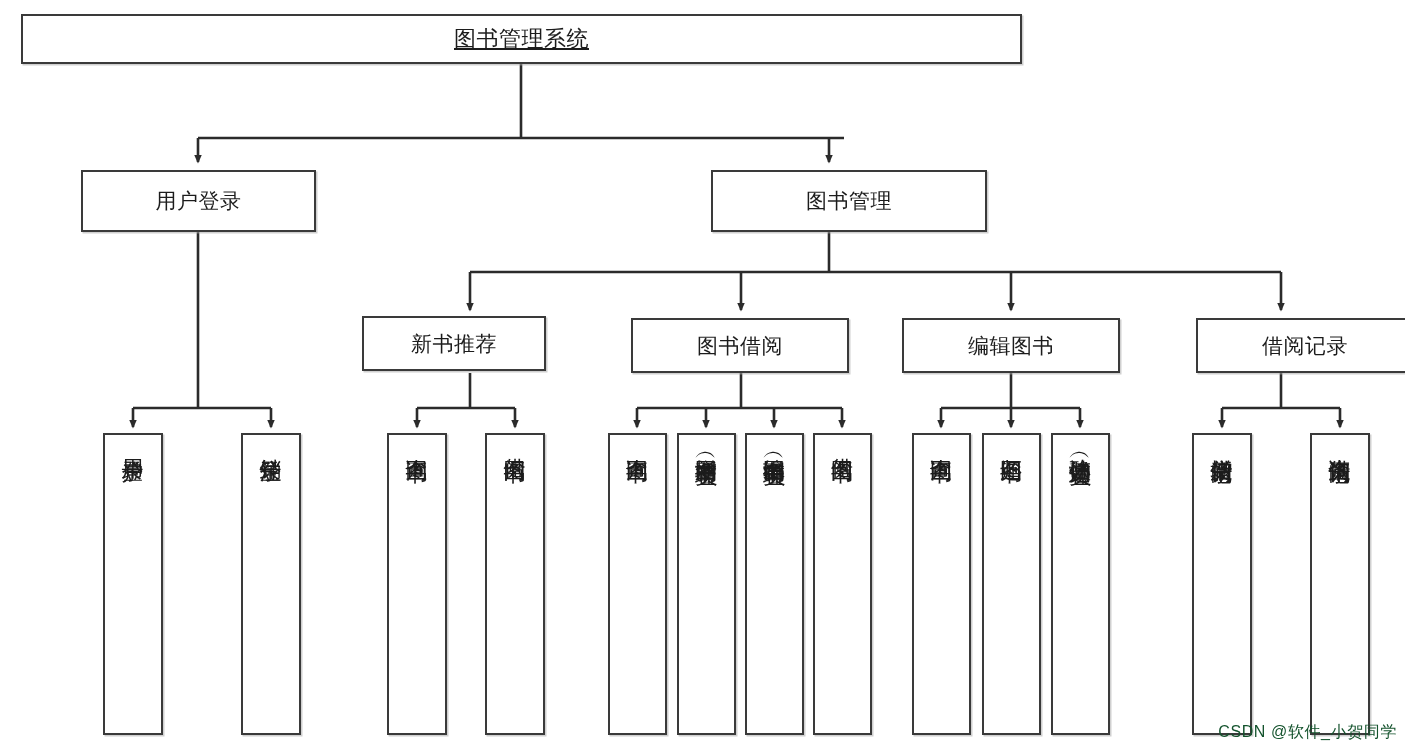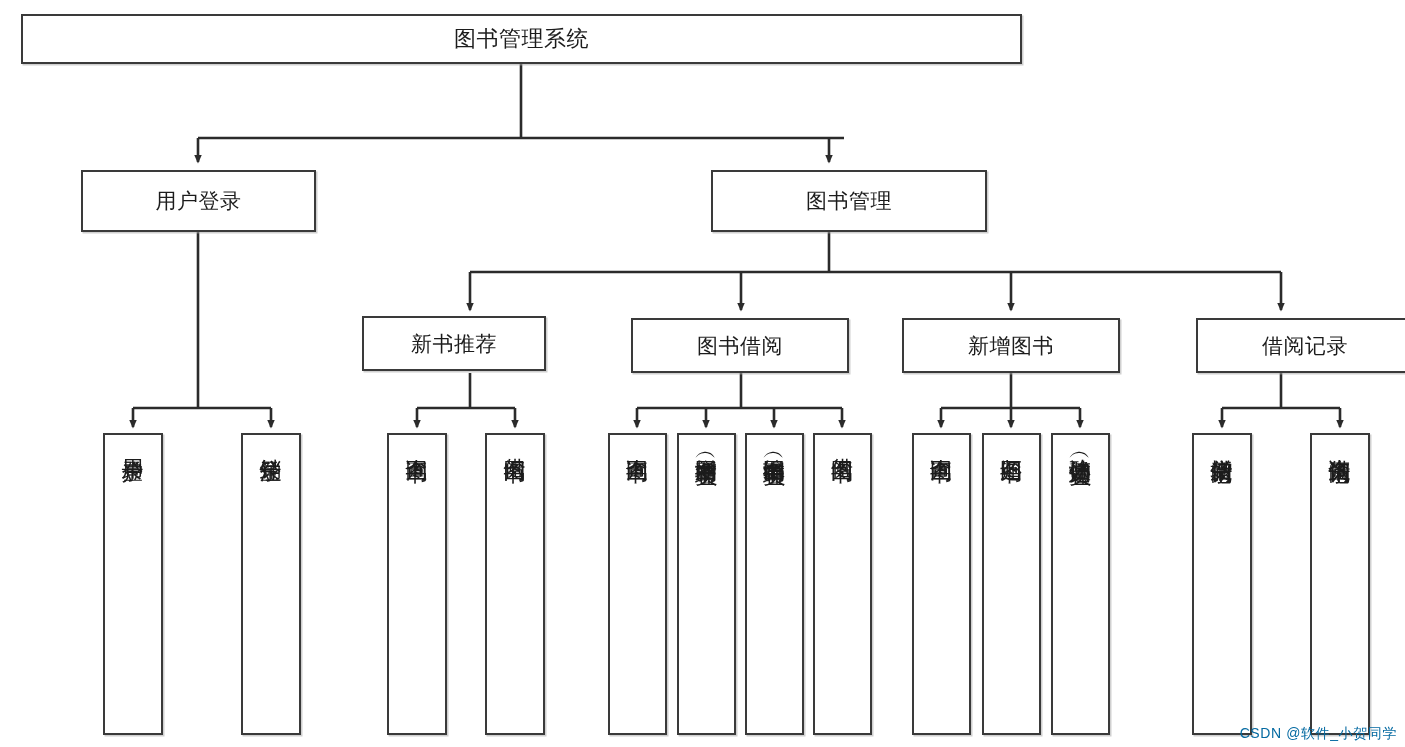--- a/index.html
+++ b/index.html
@@ -37,40 +37,40 @@
     box-shadow: 1.5px 1.5px 0 rgba(170,170,170,0.55);
   }
   .node .lbl {
     font-size: 21px;
     line-height: 1.22;
     letter-spacing: 0.5px;
     color: #1c1c1c;
     text-align: center;
     white-space: nowrap;
   }
-  .node.root .lbl { font-size: 22px; }
+  .node.root .lbl { font-size: 22px; text-decoration: underline; }
   .node.leaf {
     align-items: flex-start;
     justify-content: center;
     padding-top: 6px;
   }
   .node.leaf .lbl {
     writing-mode: vertical-rl;
     text-orientation: upright;
     font-size: 22px;
     line-height: 1.05;
     letter-spacing: 1px;
     white-space: normal;
   }
   #watermark {
     position: absolute;
     right: 8px;
     bottom: 4px;
-    font-size: 14px;
-    color: #0369a1;
+    font-size: 16px;
+    color: #14532d;
     letter-spacing: 0.6px;
     white-space: nowrap;
   }
 </style>
 </head>
 <body>
 
 <div id="canvas">
 
   <svg class="edges" viewBox="0 0 1405 747" xmlns="http://www.w3.org/2000/svg">
@@ -134,21 +134,21 @@
     <span class="lbl">图书管理</span>
   </div>
 
   <div class="node" style="left:362px; top:316px; width:184px; height:55px;">
     <span class="lbl">新书推荐</span>
   </div>
   <div class="node" style="left:631px; top:318px; width:218px; height:55px;">
     <span class="lbl">图书借阅</span>
   </div>
   <div class="node" style="left:902px; top:318px; width:218px; height:55px;">
-    <span class="lbl">新增图书</span>
+    <span class="lbl">编辑图书</span>
   </div>
   <div class="node" style="left:1172px; top:318px; width:218px; height:55px;margin-left:24px;">
     <span class="lbl">借阅记录</span>
   </div>
 
   <div class="node leaf" style="left:103px; top:433px; width:60px; height:302px;">
     <span class="lbl">用户登录</span>
   </div>
   <div class="node leaf" style="left:241px; top:433px; width:60px; height:302px;">
     <span class="lbl">注销登录</span>

